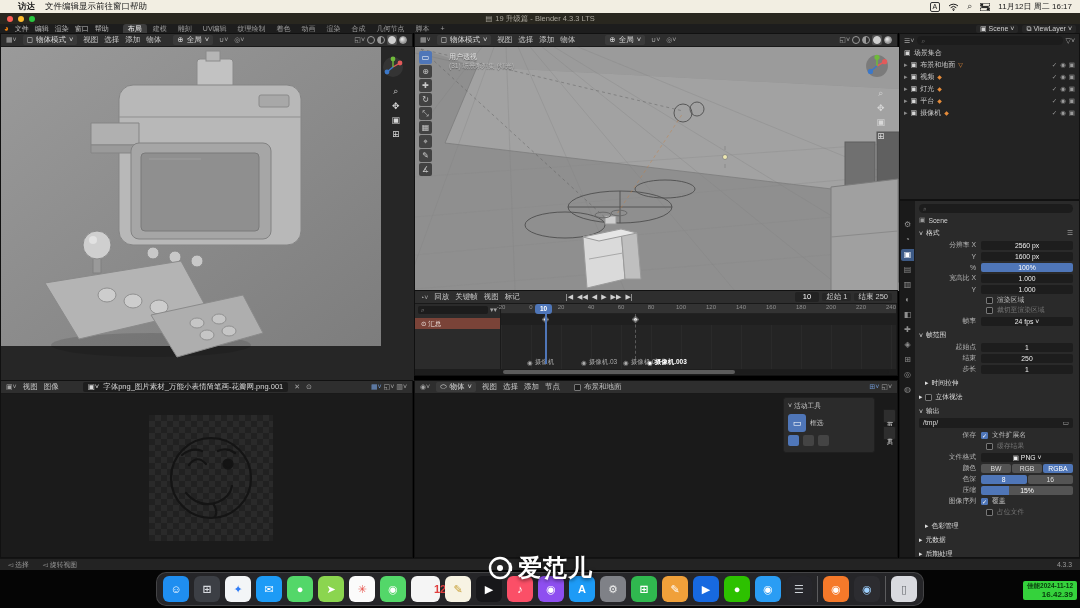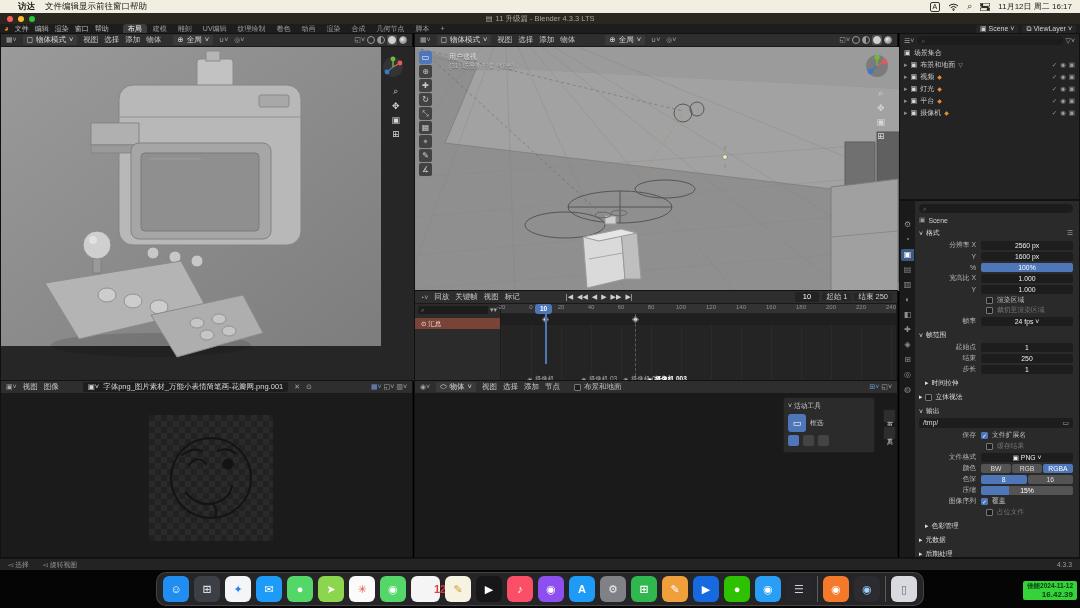--- a/index.html
+++ b/index.html
@@ -145,21 +145,21 @@
     </span>
   </div>
 
   <div id="titlebar">
     <div class="tlights">
       <span class="tlight" style="background:#ff5f57"></span>
       <span class="tlight" style="background:#febc2e"></span>
       <span class="tlight" style="background:#28c840"></span>
     </div>
     <span style="margin-right:3px">▤</span>
-    <span>11 升级篇 - Blender 4.3.3 LTS</span>
+    <span>19 升级篇 - Blender 4.3.3 LTS</span>
   </div>
 
   <div id="topbar">
     <span class="blogo">◕</span>
     <span style="display:flex;gap:6px">
         <span class="mitem">文件</span>
         <span class="mitem">编辑</span>
         <span class="mitem">渲染</span>
         <span class="mitem">窗口</span>
         <span class="mitem">帮助</span>
@@ -369,21 +369,21 @@
         </svg>
     </div>
     <div class="navcol" style="right:12px;top:54px">
       <span>⌕</span>
       <span>✥</span>
       <span>▣</span>
       <span>⊞</span>
     </div>
   </div>
 
-  <div class="area" id="timeline" style="left:414px;top:290px;width:484px;height:103px">
+  <div class="area" id="timeline" style="left:414px;top:290px;width:484px;height:86px">
     <div class="ehead">
       <span class="tinyicon">◔˅</span>
       <span style="display:flex;gap:6px">
           <span class="menu">回放</span>
           <span class="menu">关键帧</span>
           <span class="menu">视图</span>
           <span class="menu">标记</span>
         </span>
       <span class="pbtns">
           <span>|◀</span>
@@ -760,19 +760,27 @@
       <span class="dockdiv"></span>
       <span style="display:flex;gap:5px">
           <span class="dockicon" style="background: rgb(245, 121, 42); color: rgb(255, 255, 255);">◉</span>
           <span class="dockicon" style="background: rgb(44, 44, 48); color: rgb(159, 209, 255);">◉</span>
         </span>
       <span class="dockdiv"></span>
       <span class="dockicon" id="trashicon" style="background: rgb(217, 218, 223); color: rgb(107, 110, 115);">▯</span>
     </div>
   </div>
 
+  <div id="watermark">
+    <svg width="26" height="26" viewBox="0 0 26 26">
+      <circle cx="13" cy="13" r="10" fill="none" stroke="#fff" stroke-width="2.4"></circle>
+      <circle cx="13" cy="13" r="3" fill="#fff"></circle>
+      <path d="M23 8 a13 13 0 0 1 1 8" stroke="#fff" stroke-width="2" fill="none"></path>
+    </svg>
+    <span class="wm-text">爱范儿</span>
+  </div>
 
   <div id="timestamp">
     <div class="l1">佳能2024-11-12</div>
     <div class="l2">16.42.39</div>
   </div>
 
 </div>
 
 </body></html>

